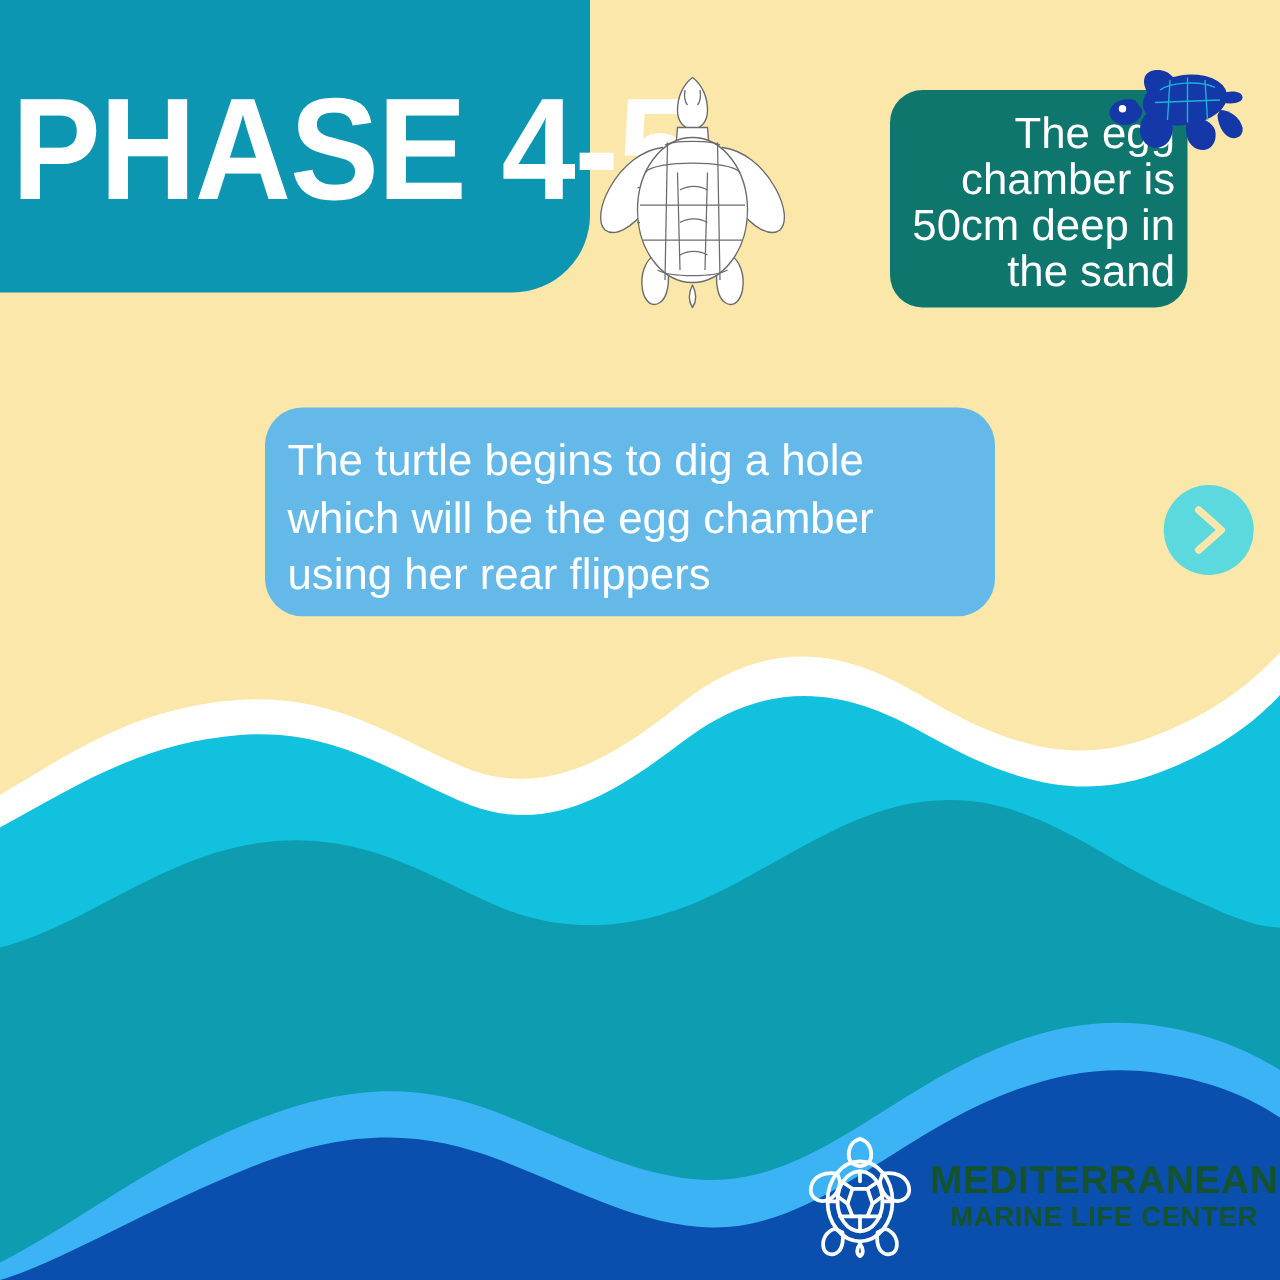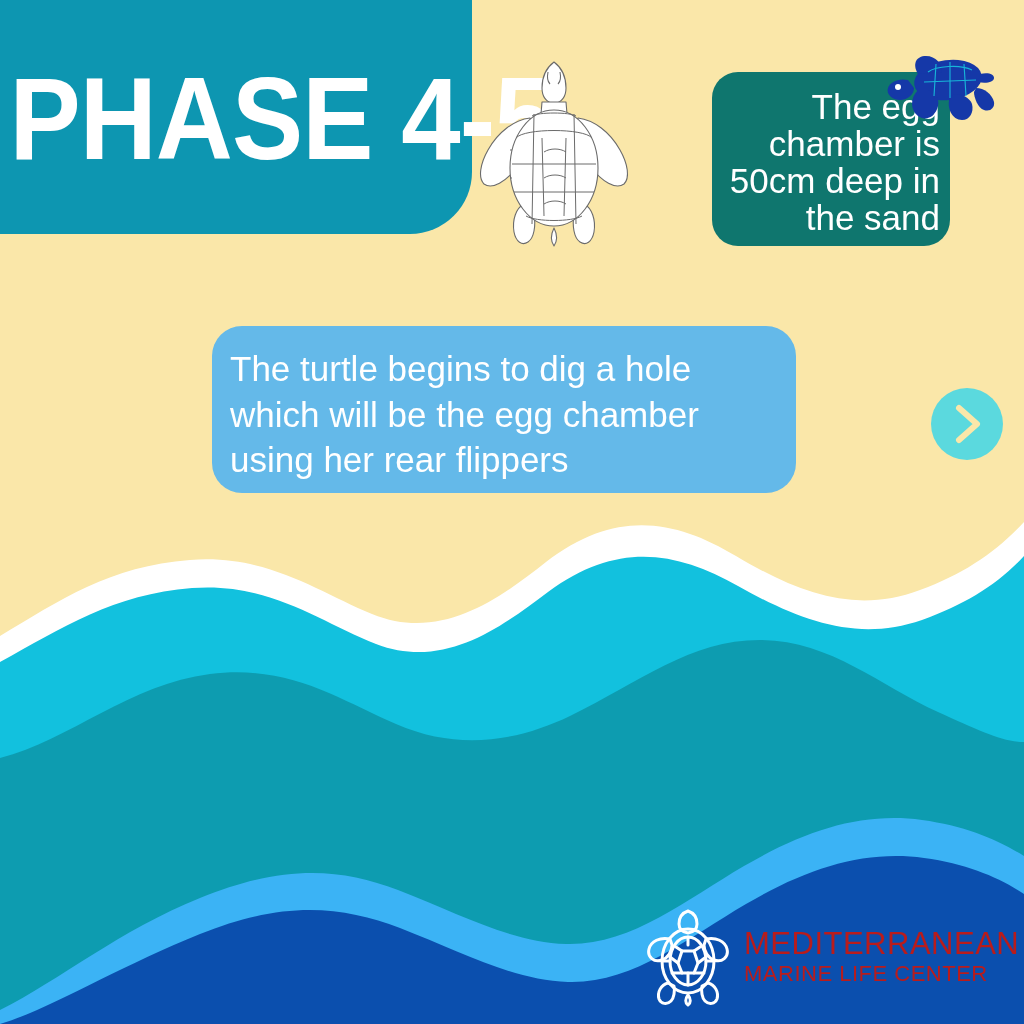--- a/index.html
+++ b/index.html
@@ -135,25 +135,26 @@
     align-items: center;
     gap: 14px;
     z-index: 4;
   }
   .logo-mark {
     width: 84px;
     height: 100px;
     flex: 0 0 auto;
   }
   .logo-text {
-    color: #b91c1c;
+    color: #14532d;
     font-family: "Liberation Sans", sans-serif;
-    font-weight: 400;
+    font-weight: 700;
     line-height: 1.12;
     letter-spacing: 0.5px;
+    text-align: center;
   }
   .logo-line1 { font-size: 31px; display: block; }
   .logo-line2 { font-size: 22px; display: block; }
 </style>
 </head>
 <body>
 
 <div id="poster">
 
   <svg class="waves" viewBox="0 0 1024 1024" preserveAspectRatio="none">

